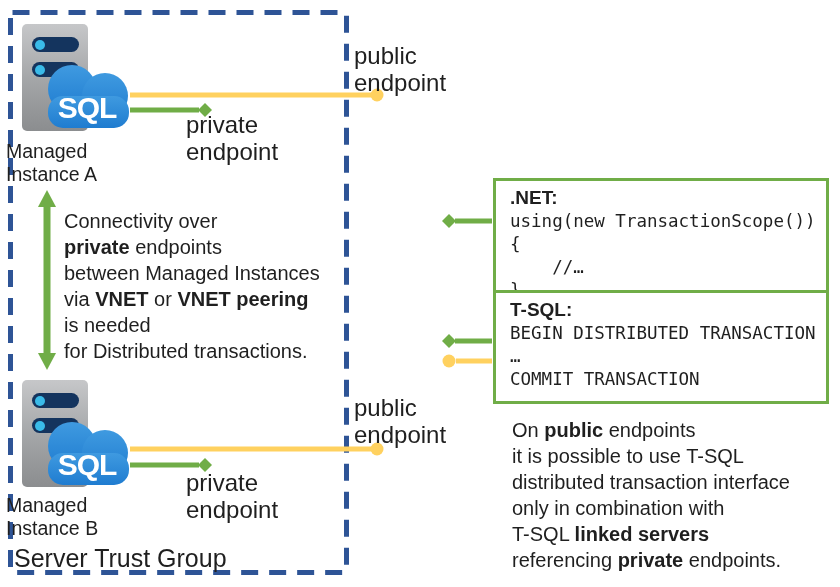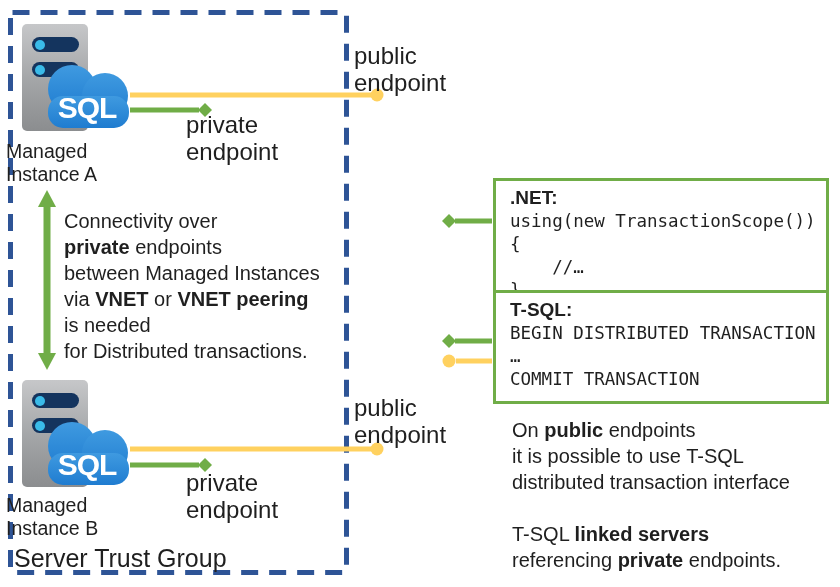--- a/index.html
+++ b/index.html
@@ -148,21 +148,21 @@
   <div class="abs lbl" style="left:354px;top:394px;width:95px;">public endpoint</div>
 
   <div class="abs lbl" style="left:186px;top:469px;width:100px;">private endpoint</div>
 
   <div class="abs name-lbl" style="left:6px;top:494px;width:122px;">Managed
 Instance B</div>
 
   <div class="abs trust" style="left:14px;top:544px;">Server Trust Group</div>
 
 
-  <div class="abs para" style="left:512px;top:417px;width:330px;"><span>On </span><b>public</b><span> endpoints</span><br><span>it is possible to use T-SQL</span><br><span>distributed transaction interface</span><br><br><span>T-SQL </span><b>linked servers</b><br><span>referencing </span><b>private</b><span> endpoints.</span></div>
+  <div class="abs para" style="left:512px;top:417px;width:330px;"><span>On </span><b>public</b><span> endpoints</span><br><span>it is possible to use T-SQL</span><br><span>distributed transaction interface</span><br><span>only in combination with</span><br><span>T-SQL </span><b>linked servers</b><br><span>referencing </span><b>private</b><span> endpoints.</span></div>
 
   <div class="codebox" style="top:170px;height:128px;margin-top:8px;">
     <div class="cb-title">.NET:</div>
     <div class="cb-code">using(new TransactionScope())
 {
     //…
 }</div>
   </div>
 
   <div class="codebox" style="top:290px;height:114px;">

